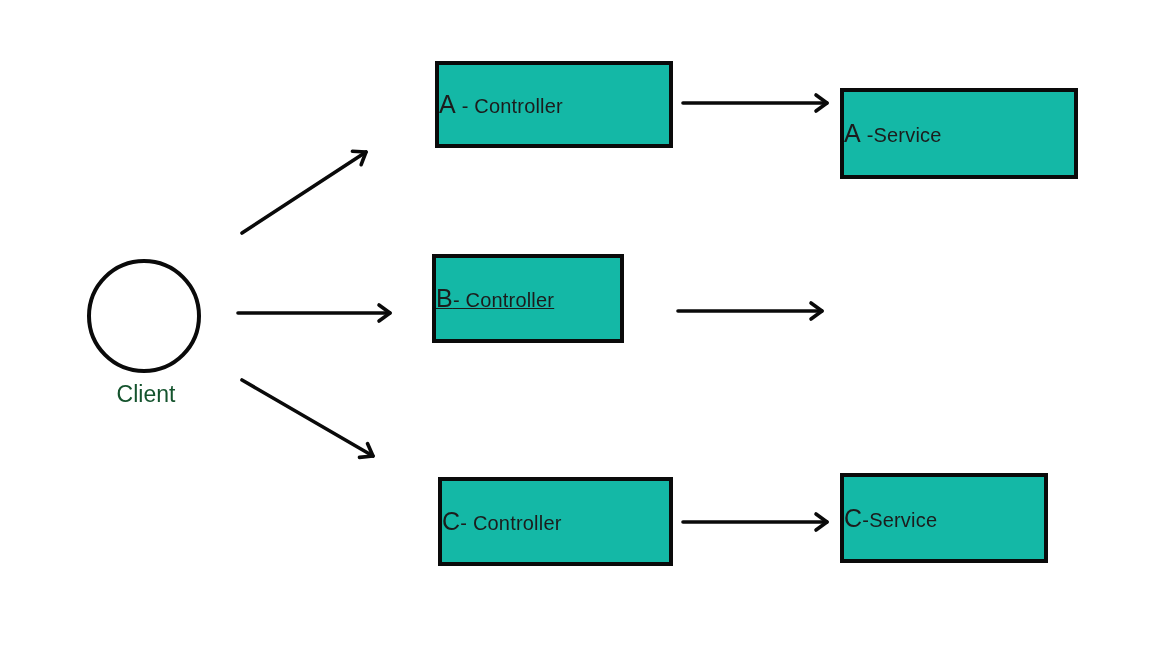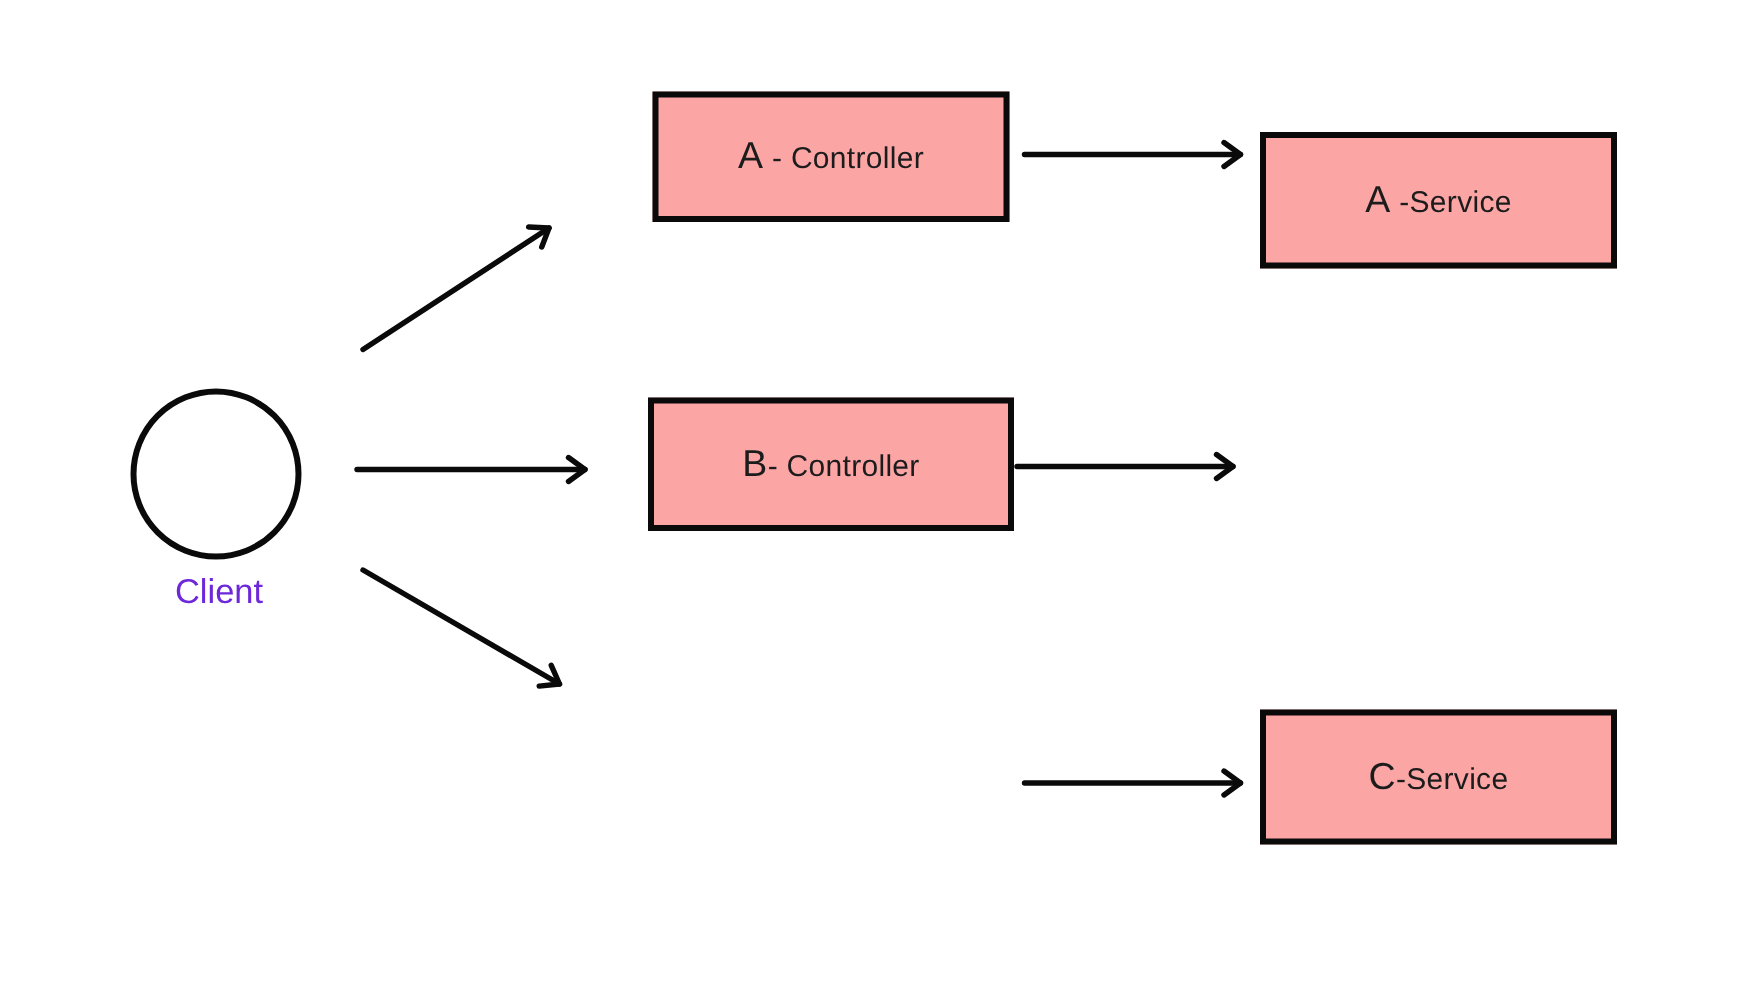--- a/index.html
+++ b/index.html
@@ -20,52 +20,52 @@
     position: absolute;
     left: 0;
     top: 0;
     width: 1168px;
     height: 660px;
   }
   .box {
     position: absolute;
     box-sizing: border-box;
     border: 4px solid #0a0a0a;
-    background: #fca5a5;
+    background: #14b8a6;
     display: flex;
     align-items: center;
-    justify-content: center;
+    justify-content: flex-start;
   }
   .box-label {
     white-space: pre;
     color: #1c1c1c;
     letter-spacing: 0.2px;
   }
   .box-label .letter {
     font-size: 25px;
   }
   .box-label .rest {
     font-size: 20px;
   }
   
   .pos-a-controller { left: 435px; top: 61px;  width: 238px; height: 87px; }
   .pos-a-service    { left: 840px; top: 50px;  width: 238px; height: 91px; margin-top: 38px; }
-  .pos-b-controller { left: 432px; top: 265px; width: 244px; height: 89px; }
+  .pos-b-controller { left: 432px; top: 254px; width: 192px; height: 89px; text-decoration: underline; }
   .pos-b-service    { left: 836px; top: 262px; width: 237px; height: 89px; }
   .pos-c-controller { left: 438px; top: 477px; width: 235px; height: 89px; }
-  .pos-c-service    { left: 840px; top: 473px; width: 238px; height: 90px; }
+  .pos-c-service    { left: 840px; top: 473px; width: 208px; height: 90px; }
 
   .client-label {
     position: absolute;
     left: 86px;
     top: 381px;
     width: 120px;
     text-align: center;
     font-size: 23px;
-    color: #6d28d9;
+    color: #14532d;
   }
 </style>
 </head>
 <body>
 
 <div class="canvas">
 
   <svg class="connector-layer" width="1168" height="660" viewBox="0 0 1168 660" xmlns="http://www.w3.org/2000/svg">
     <defs>
       <marker id="arrowhead" markerUnits="userSpaceOnUse" markerWidth="22" markerHeight="22" viewBox="0 0 22 22" refX="18" refY="11" orient="auto">
@@ -90,17 +90,20 @@
     <div class="box-label"><span class="letter">A</span><span class="rest"> - Controller</span></div>
   </div>
   <div class="box pos-a-service">
     <div class="box-label"><span class="letter">A</span><span class="rest"> -Service</span></div>
   </div>
 
   <div class="box pos-b-controller">
     <div class="box-label"><span class="letter">B</span><span class="rest">- Controller</span></div>
   </div>
 
+  <div class="box pos-c-controller">
+    <div class="box-label"><span class="letter">C</span><span class="rest">- Controller</span></div>
+  </div>
   <div class="box pos-c-service">
     <div class="box-label"><span class="letter">C</span><span class="rest">-Service</span></div>
   </div>
 
 </div>
 
 </body></html>

